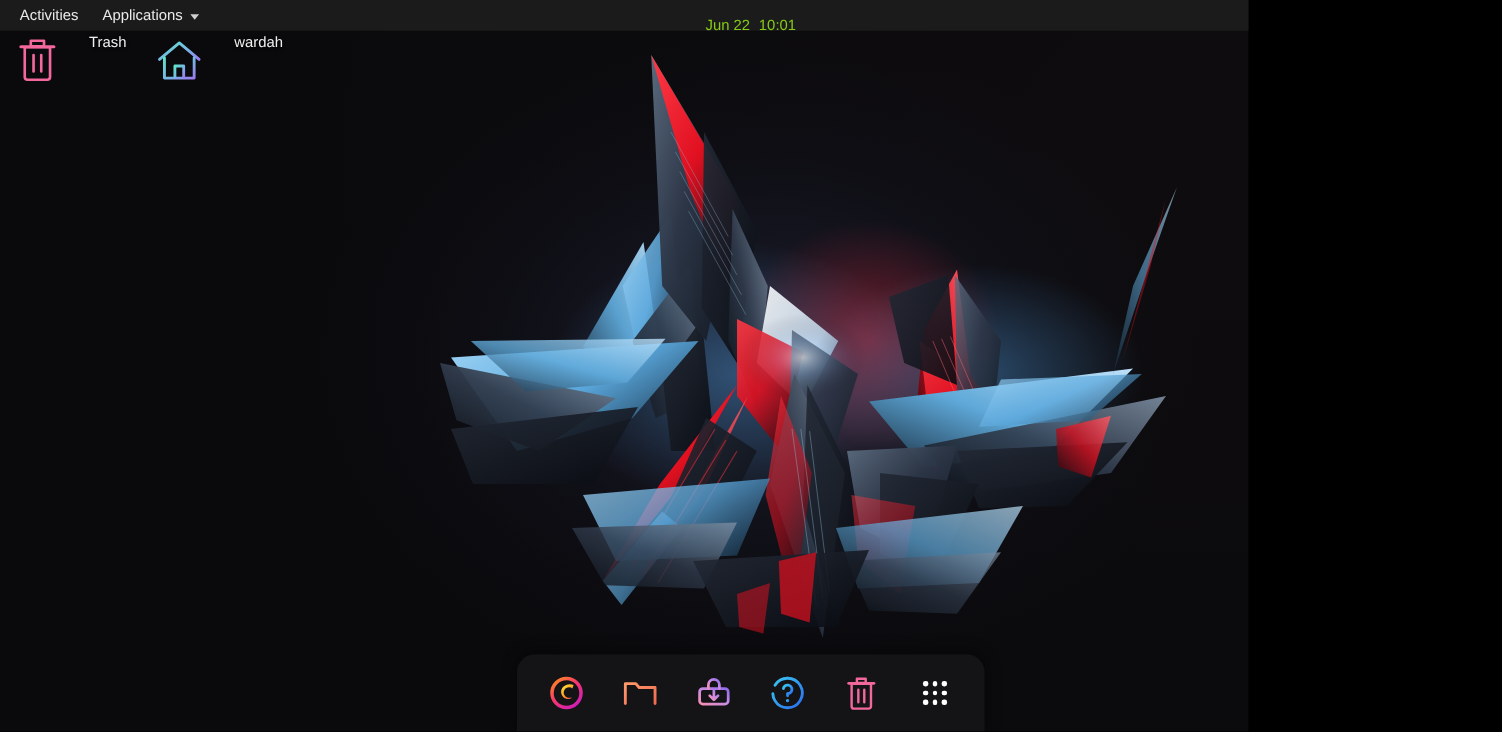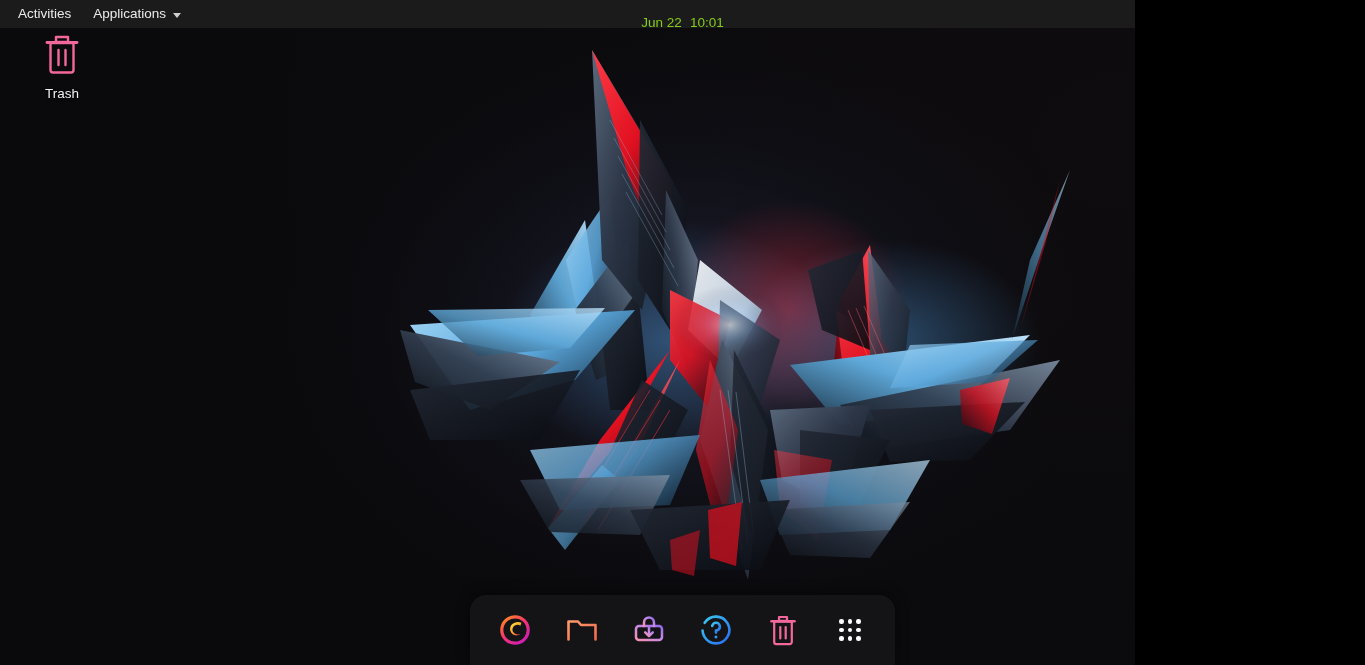--- a/index.html
+++ b/index.html
@@ -114,23 +114,23 @@
     gap: 9px;
     padding: 0 6px;
   }
   #topbar-right .sysicon { display: flex; align-items: center; }
 
   
   .desk-icon {
     position: absolute;
     width: 96px;
     display: flex;
-    flex-direction: column;
-    align-items: center;
-    gap: 5px;
+    flex-direction: row;
+    align-items: flex-start;
+    gap: 22px;
     z-index: 20;
   }
   .desk-icon .glyph { height: 50px; display: flex; align-items: center; justify-content: center; }
   .desk-icon .dlabel {
     color: #f0f0f0;
     font-size: 13.5px;
     text-shadow: 0 1px 3px rgba(0,0,0,0.9);
     padding: 1px 5px;
     border-radius: 3px;
     white-space: nowrap;
@@ -388,20 +388,38 @@
       <svg width="40" height="44" viewBox="0 0 40 44" fill="none">
         <path d="M14 4 H26 V9 H14 Z" stroke="#f2689c" stroke-width="2.4" stroke-linejoin="round"></path>
         <path d="M5 9.5 H35" stroke="#f2689c" stroke-width="2.8" stroke-linecap="round"></path>
         <path d="M8.5 10 H31.5 V37 A2.5 2.5 0 0 1 29 39.5 H11 A2.5 2.5 0 0 1 8.5 37 Z" stroke="#f2689c" stroke-width="2.4" stroke-linejoin="round"></path>
         <path d="M16.5 17 V32 M23.5 17 V32" stroke="#f2689c" stroke-width="2.4" stroke-linecap="round"></path>
       </svg>
     </span>
     <span class="dlabel">Trash</span>
   </div>
 
+  <div class="desk-icon" id="icon-home">
+    <span class="glyph">
+      <svg width="46" height="44" viewBox="0 0 46 44" fill="none">
+        <defs>
+          <linearGradient id="homeGrad" x1="0%" y1="0%" x2="100%" y2="100%">
+            <stop offset="0%" stop-color="#5fe3c9"></stop>
+            <stop offset="55%" stop-color="#76b6e6"></stop>
+            <stop offset="100%" stop-color="#9a7bf0"></stop>
+          </linearGradient>
+        </defs>
+        <path d="M5 21 L23 6 L41 21" stroke="url(#homeGrad)" stroke-width="2.6" stroke-linecap="round" stroke-linejoin="round" fill="none"></path>
+        <path d="M9.5 19.5 V38 H36.5 V19.5" stroke="url(#homeGrad)" stroke-width="2.6" stroke-linecap="round" stroke-linejoin="round" fill="none"></path>
+        <path d="M19 38 V27 H27 V38" stroke="url(#homeGrad)" stroke-width="2.6" stroke-linejoin="round" fill="none"></path>
+        <path d="M33 6.5 V13" stroke="url(#homeGrad)" stroke-width="2.6" stroke-linecap="round"></path>
+      </svg>
+    </span>
+    <span class="dlabel">wardah</span>
+  </div>
 
   <div id="dock">
 
     <div class="dock-item">
       <svg width="34" height="34" viewBox="0 0 34 34" fill="none">
         <defs>
           <linearGradient id="ffRing" x1="10%" y1="0%" x2="90%" y2="100%">
             <stop offset="0%" stop-color="#ff8a1e"></stop>
             <stop offset="45%" stop-color="#f7356e"></stop>
             <stop offset="100%" stop-color="#c91bbf"></stop>

